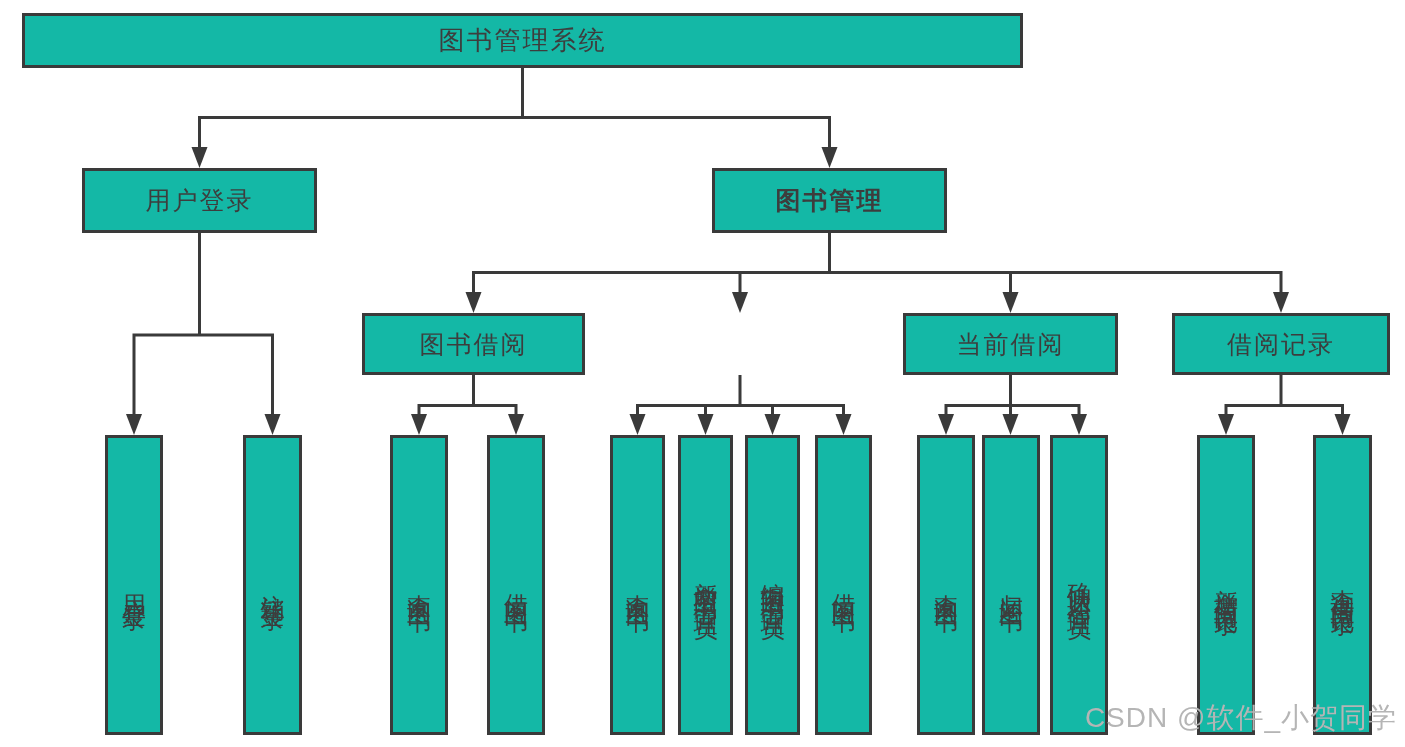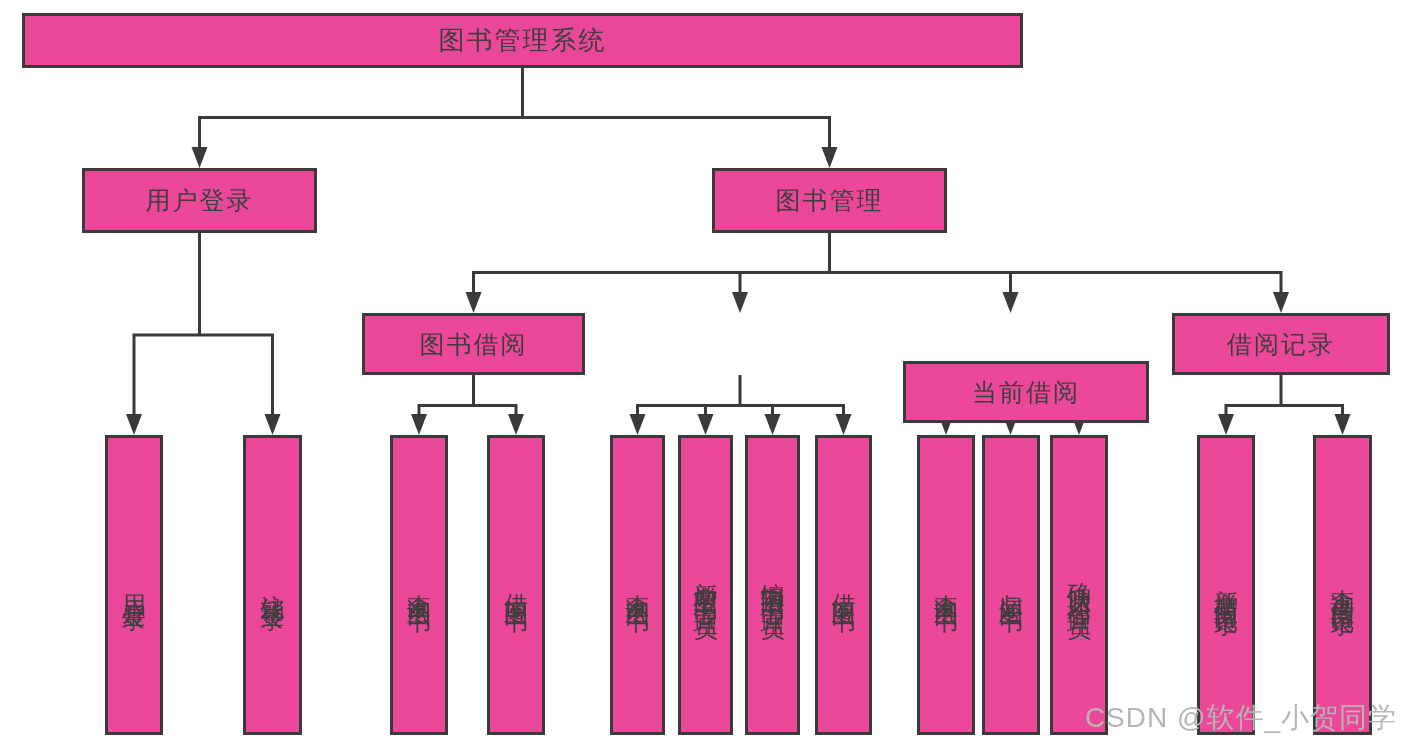--- a/index.html
+++ b/index.html
@@ -19,21 +19,21 @@
     position: absolute;
     left: 0;
     top: 0;
     width: 1405px;
     height: 747px;
   }
   .node {
     position: absolute;
     box-sizing: border-box;
     border: 3px solid var(--line, #3a3a3a);
-    background: #ec4899;
+    background: #14b8a6;
     color: var(--text, #3d3d3d);
     display: flex;
     align-items: center;
     justify-content: center;
   }
   .hbox {
     font-size: 25px;
     letter-spacing: 2px;
     white-space: nowrap;
   }
@@ -88,24 +88,24 @@
       <polygon points="1002.5,414 1018.5,414 1010.5,435"></polygon>
       <polygon points="1071,414 1087,414 1079,435"></polygon>
       <polygon points="1218,414 1234,414 1226,435"></polygon>
       <polygon points="1334.5,414 1350.5,414 1342.5,435"></polygon>
     </g>
   </svg>
 
   <div class="node hbox root" style="left:22px; top:13px; width:1001px; height:55px;">图书管理系统</div>
 
   <div class="node hbox" style="left:82px; top:168px; width:235px; height:65px;">用户登录</div>
-  <div class="node hbox" style="left:712px; top:168px; width:235px; height:65px;">图书管理</div>
+  <div class="node hbox" style="left:712px; top:168px; width:235px; height:65px;font-weight:bold;">图书管理</div>
 
   <div class="node hbox" style="left:362px; top:313px; width:223px; height:62px;">图书借阅</div>
-  <div class="node hbox" style="left:903px; top:313px; width:246px; height:62px;margin-top:48px;">当前借阅</div>
+  <div class="node hbox" style="left:903px; top:313px; width:215px; height:62px;">当前借阅</div>
   <div class="node hbox" style="left:1172px; top:313px; width:218px; height:62px;">借阅记录</div>
 
   <div class="node vbox" style="left:105px; top:435px; width:58px; height:300px;">用户登录</div>
   <div class="node vbox" style="left:243px; top:435px; width:59px; height:300px;">注销登录</div>
 
   <div class="node vbox" style="left:390px; top:435px; width:58px; height:300px;">查询图书</div>
   <div class="node vbox" style="left:487px; top:435px; width:58px; height:300px;">借阅图书</div>
 
   <div class="node vbox" style="left:610px; top:435px; width:55px; height:300px;">查询图书</div>
   <div class="node vbox" style="left:678px; top:435px; width:55px; height:300px;">新增图书（管理员）</div>

